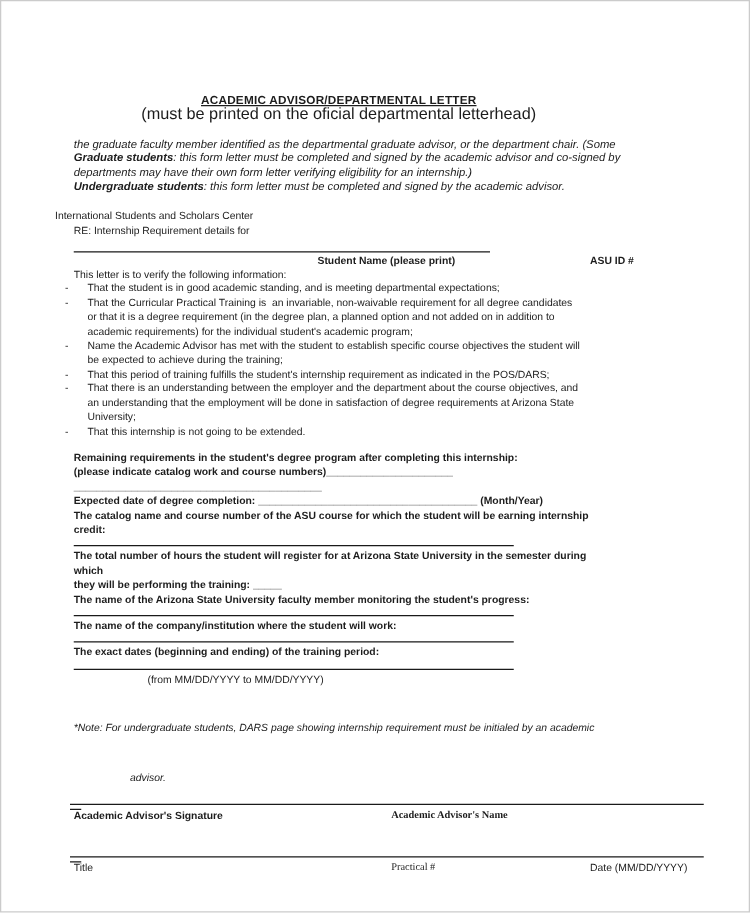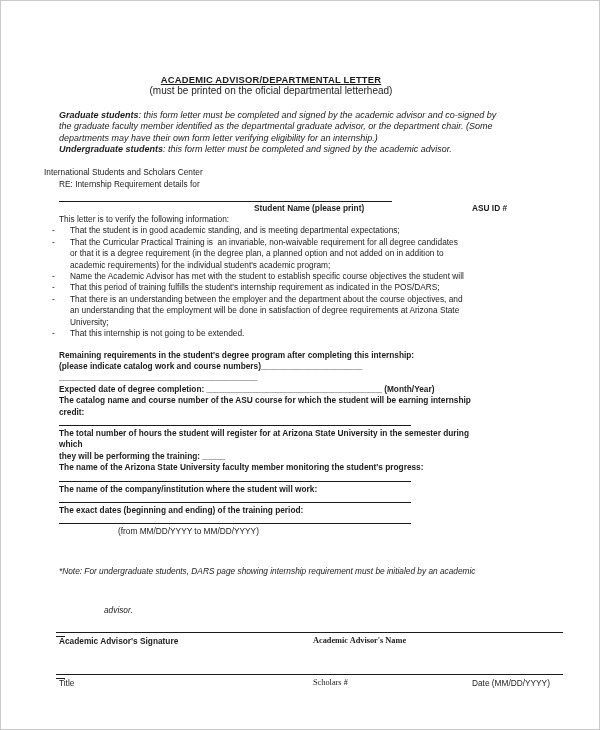--- a/index.html
+++ b/index.html
@@ -9,21 +9,21 @@
     border:1px solid #cbcbcb;
     font-family:"Liberation Sans","DejaVu Sans",sans-serif;
     color:#1c1c1c;
   }
   .page { padding:73px 0 0 58px; }
   .line { font-size:8.3px; line-height:11.4px; white-space:pre; }
   .b { font-weight:bold; }
   .i { font-style:italic;margin-top:28px; }
   .center-block { margin-left:-58px; width:540px; text-align:center; }
   .doc-title { font-size:9.4px; font-weight:bold; text-decoration:underline; letter-spacing:.2px; }
-  .doc-subtitle { font-size:10px; }
+  .doc-subtitle { font-size:13px; }
   .instructions { margin-top:13px; font-style:italic; }
   .instructions .line { font-size:9px; }
   .org-block { margin-top:12px; }
   .org-name { margin-left:-15px; }
   .name-line { margin-top:5px; width:333px; height:7px; border-bottom:1px solid #1a1a1a; }
   .label-row { position:relative; height:11.8px; }
   .label-row > span { position:absolute; top:1px; font-size:8.3px; white-space:pre; }
   .bullet { display:flex; margin-left:-7px; }
   .dash { width:18px; font-size:8.3px; line-height:11.4px; flex:none; }
   .form-section { margin-top:10px; }
@@ -44,22 +44,22 @@
 <body>
 
 <div class="page">
 
   <div class="center-block">
     <div class="line doc-title">ACADEMIC ADVISOR/DEPARTMENTAL LETTER</div>
     <div class="line doc-subtitle">(must be printed on the oficial departmental letterhead)</div>
   </div>
 
   <div class="instructions">
+    <div class="line">the graduate faculty member identified as the departmental graduate advisor, or the department chair. (Some</div>
     <div class="line"><span class="b">Graduate students</span><span>: this form letter must be completed and signed by the academic advisor and co-signed by</span></div>
-    <div class="line">the graduate faculty member identified as the departmental graduate advisor, or the department chair. (Some</div>
     <div class="line">departments may have their own form letter verifying eligibility for an internship.)</div>
     <div class="line"><span class="b">Undergraduate students</span><span>: this form letter must be completed and signed by the academic advisor.</span></div>
   </div>
 
   <div class="org-block">
     <div class="line org-name">International Students and Scholars Center</div>
     <div class="line">RE: Internship Requirement details for</div>
   </div>
 
   <div class="name-line"></div>
@@ -82,20 +82,21 @@
       <div>
         <div class="line">That the Curricular Practical Training is  an invariable, non-waivable requirement for all degree candidates</div>
         <div class="line">or that it is a degree requirement (in the degree plan, a planned option and not added on in addition to</div>
         <div class="line">academic requirements) for the individual student's academic program;</div>
       </div>
     </div>
     <div class="bullet">
       <span class="dash">-</span>
       <div>
         <div class="line">Name the Academic Advisor has met with the student to establish specific course objectives the student will</div>
+        <div class="line">be expected to achieve during the training;</div>
       </div>
     </div>
     <div class="bullet">
       <span class="dash">-</span>
       <div>
           <div class="line">That this period of training fulfills the student's internship requirement as indicated in the POS/DARS;</div>
         </div>
     </div>
     <div class="bullet">
       <span class="dash">-</span>
@@ -139,18 +140,18 @@
     <div class="rule-full"></div>
     <div class="sig-row">
       <span class="wrap-mark"></span>
       <span class="b col-left">Academic Advisor's Signature</span>
       <span class="b col-mid">Academic Advisor's Name</span>
     </div>
     <div class="rule-full gap26"></div>
     <div class="sig-row">
       <span class="wrap-mark"></span>
       <span class="col-left">Title</span>
-      <span class="col-mid">Scholars #</span>
+      <span class="col-mid">Practical #</span>
       <span class="col-right">Date (MM/DD/YYYY)</span>
     </div>
   </div>
 
 </div>
 
 </body></html>

